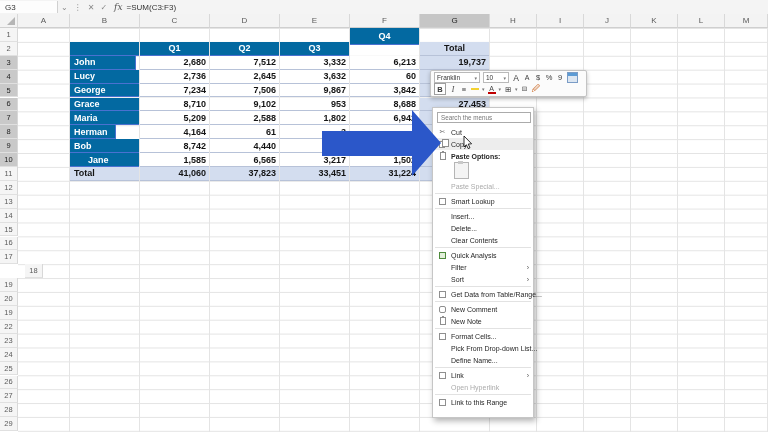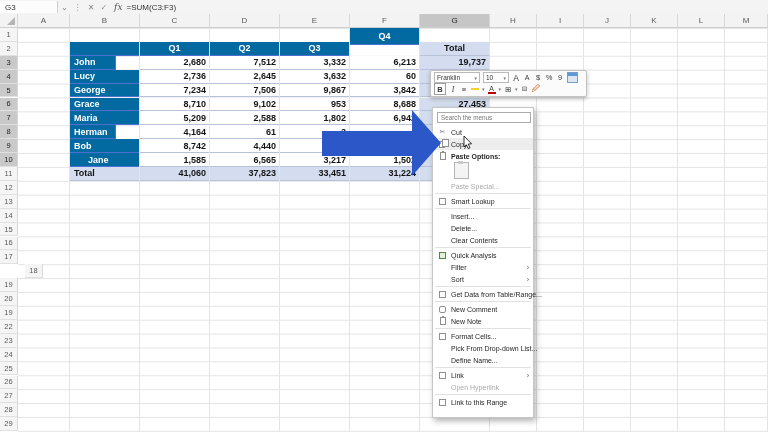--- a/index.html
+++ b/index.html
@@ -160,21 +160,21 @@
       <div class="rowh" style="top: 375.3px; height: 12.9px;">28</div>
       <div class="rowh" style="top: 389.2px; height: 12.9px;">29</div>
     </div>
   <div id="tablelayer">
       <div class="tcell tc-blue tc-head" style="left: 70px; top: 41.9px; width: 70px; height: 13.9px;"></div>
       <div class="tcell tc-blue tc-head" style="left: 140px; top: 41.9px; width: 70px; height: 13.9px;">Q1</div>
       <div class="tcell tc-blue tc-head" style="left: 210px; top: 41.9px; width: 70px; height: 13.9px;">Q2</div>
       <div class="tcell tc-blue tc-head" style="left: 280px; top: 41.9px; width: 70px; height: 13.9px;">Q3</div>
       <div class="tcell tc-blue tc-head" style="left: 350px; top: 28px; width: 70px; height: 17px;">Q4</div>
       <div class="tcell tc-tot tc-head" style="left: 420px; top: 41.9px; width: 70px; height: 13.9px;">Total</div>
-      <div class="tcell tc-blue tc-name" style="left: 70px; top: 55.8px; width: 46px; height: 13.9px;">John</div>
+      <div class="tcell tc-blue tc-name" style="left: 70px; top: 55.8px; width: 66px; height: 13.9px;">John</div>
       <div class="tcell tc-val" style="left: 140px; top: 55.8px; width: 70px; height: 13.9px;">2,680</div>
       <div class="tcell tc-val" style="left: 210px; top: 55.8px; width: 70px; height: 13.9px;">7,512</div>
       <div class="tcell tc-val" style="left: 280px; top: 55.8px; width: 70px; height: 13.9px;">3,332</div>
       <div class="tcell tc-val" style="left: 350px; top: 55.8px; width: 70px; height: 13.9px;">6,213</div>
       <div class="tcell tc-val tc-tot tc-act" style="left: 420px; top: 55.8px; width: 70px; height: 13.9px;">19,737</div>
       <div class="tcell tc-blue tc-name" style="left: 70px; top: 69.7px; width: 70px; height: 13.9px;">Lucy</div>
       <div class="tcell tc-val" style="left: 140px; top: 69.7px; width: 70px; height: 13.9px;">2,736</div>
       <div class="tcell tc-val" style="left: 210px; top: 69.7px; width: 70px; height: 13.9px;">2,645</div>
       <div class="tcell tc-val" style="left: 280px; top: 69.7px; width: 70px; height: 13.9px;">3,632</div>
       <div class="tcell tc-val" style="left: 350px; top: 69.7px; width: 70px; height: 13.9px;">60</div>

